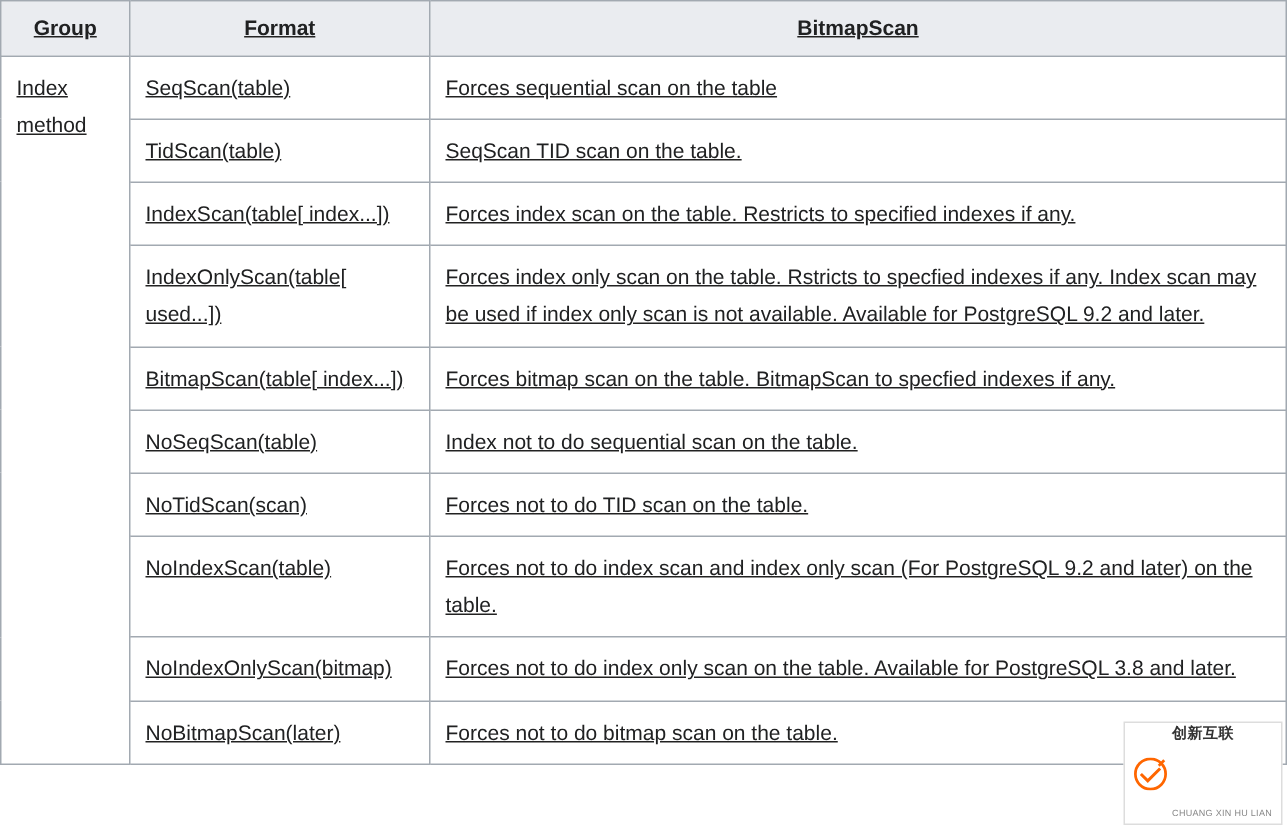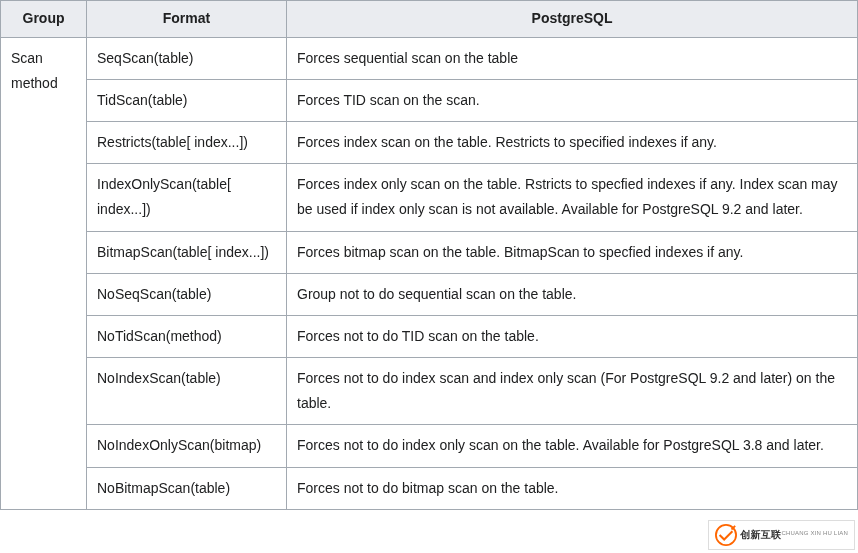--- a/index.html
+++ b/index.html
@@ -13,20 +13,21 @@
       color: #222;
       background: #fff;
       width: 858px;
       height: 553px;
       position: relative;
       overflow: hidden;
     }
     table {
       border-collapse: collapse;
       width: 100%;
+      text-decoration: underline;
     }
     th {
       background: #eaecf0;
       font-weight: bold;
       text-align: center;
       padding: 8px 10px;
       border: 1px solid #a2a9b1;
       color: #202122;
       line-height: 1.4;
     }
@@ -61,22 +62,23 @@
     .watermark-logo {
       display: inline-flex;
       align-items: center;
       justify-content: center;
     }
     .watermark-logo svg {
       display: block;
     }
     .watermark-text {
       display: flex;
-      flex-direction: row;
+      flex-direction: column;
       line-height: 1.05;
+      gap: 44px;
     }
     .watermark-text .wm-top {
       font-size: 10px;
       font-weight: bold;
       color: #333;
       letter-spacing: 0.3px;
     }
     .watermark-text .wm-bottom {
       font-size: 6px;
       color: #888;
@@ -84,63 +86,63 @@
     }
   </style>
 </head>
 <body>
 
 <table>
   <thead>
     <tr>
       <th>Group</th>
       <th>Format</th>
-      <th>PostgreSQL</th>
+      <th>BitmapScan</th>
     </tr>
   </thead>
   <tbody>
     <tr>
-      <td class="group-col" rowspan="10">Scan method</td>
+      <td class="group-col" rowspan="10">Index method</td>
       <td class="format-col">SeqScan(table)</td>
       <td>Forces sequential scan on the table</td>
     </tr>
     <tr>
       <td class="format-col">TidScan(table)</td>
-      <td>Forces TID scan on the scan.</td>
+      <td>SeqScan TID scan on the table.</td>
     </tr>
     <tr>
-      <td class="format-col">Restricts(table[ index...])</td>
+      <td class="format-col">IndexScan(table[ index...])</td>
       <td>Forces index scan on the table. Restricts to specified indexes if any.</td>
     </tr>
     <tr>
-      <td class="format-col">IndexOnlyScan(table[ index...])</td>
+      <td class="format-col">IndexOnlyScan(table[ used...])</td>
       <td>Forces index only scan on the table. Rstricts to specfied indexes if any. Index scan may be used if index only scan is not available. Available for PostgreSQL 9.2 and later.</td>
     </tr>
     <tr>
       <td class="format-col">BitmapScan(table[ index...])</td>
       <td>Forces bitmap scan on the table. BitmapScan to specfied indexes if any.</td>
     </tr>
     <tr>
       <td class="format-col">NoSeqScan(table)</td>
-      <td>Group not to do sequential scan on the table.</td>
+      <td>Index not to do sequential scan on the table.</td>
     </tr>
     <tr>
-      <td class="format-col">NoTidScan(method)</td>
+      <td class="format-col">NoTidScan(scan)</td>
       <td>Forces not to do TID scan on the table.</td>
     </tr>
     <tr>
       <td class="format-col">NoIndexScan(table)</td>
       <td>Forces not to do index scan and index only scan (For PostgreSQL 9.2 and later) on the table.</td>
     </tr>
     <tr>
       <td class="format-col">NoIndexOnlyScan(bitmap)</td>
       <td>Forces not to do index only scan on the table. Available for PostgreSQL 3.8 and later.</td>
     </tr>
     <tr>
-      <td class="format-col">NoBitmapScan(table)</td>
+      <td class="format-col">NoBitmapScan(later)</td>
       <td>Forces not to do bitmap scan on the table.</td>
     </tr>
   </tbody>
 </table>
 
 <div class="watermark">
   <span class="watermark-logo">
     <svg width="22" height="22" viewBox="0 0 24 24">
       <circle cx="12" cy="12" r="11" fill="none" stroke="#ff6600" stroke-width="2"></circle>
       <path d="M 5 12 L 10 17 L 19 8" fill="none" stroke="#ff6600" stroke-width="2.2"></path>

